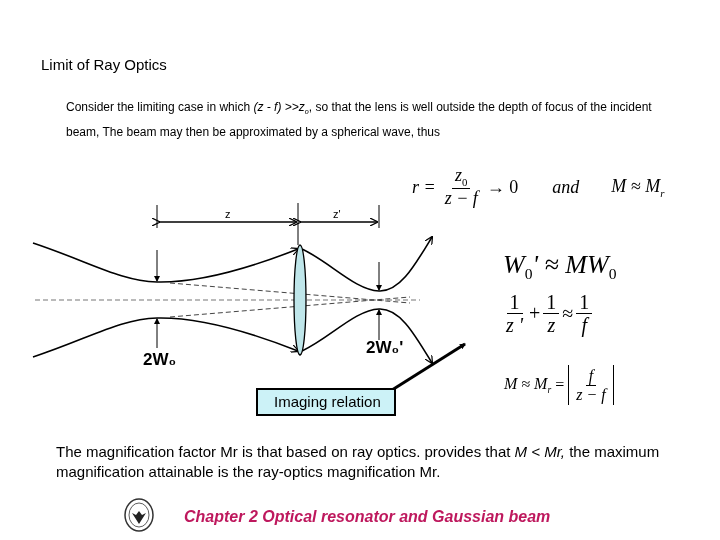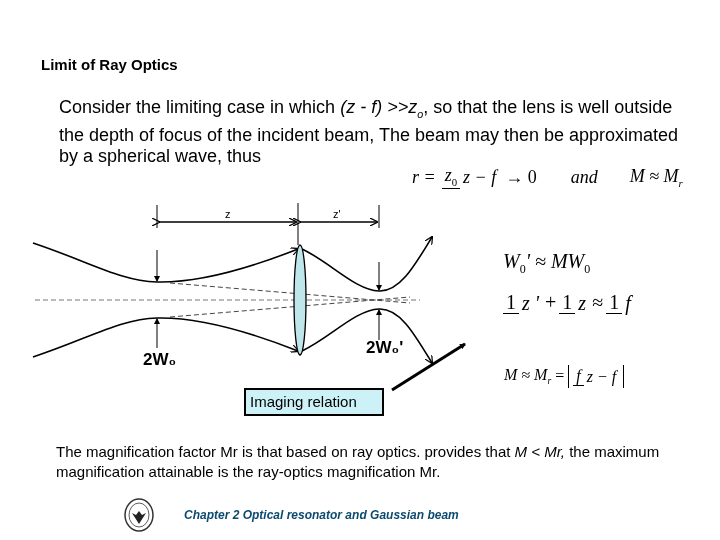--- a/index.html
+++ b/index.html
@@ -1,40 +1,40 @@
 <!DOCTYPE html>
 <html><head>
   <meta charset="utf-8">
   <style>
     html, body { margin: 0; padding: 0; background: #ffffff; }
     body { width: 720px; height: 540px; position: relative; overflow: hidden;
            font-family: "Liberation Sans", sans-serif; color: #000; }
-    .title { position: absolute; left: 41px; top: 56px; font-size: 15px; font-weight: bold; }
-    .intro { position: absolute; left: 59px; top: 97px; width: 620px; font-size: 18px; line-height: 21px; }
+    .title { position: absolute; left: 41px; top: 56px; font-size: 15px; font-weight: normal; }
+    .intro { position: absolute; left: 66px; top: 97px; width: 620px; font-size: 12px; line-height: 21px; }
     .intro i { font-style: italic; }
     .math { font-family: "Liberation Serif", serif; font-style: italic; position: absolute; }
     .upright { font-style: normal; }
-    .frac { display: inline-flex; flex-direction: row; align-items: center; vertical-align: middle; }
+    .frac { display: inline-flex; flex-direction: column; align-items: center; vertical-align: middle; }
     .frac .num { padding: 0 3px; border-bottom: 1px solid #000; line-height: 1.1; }
     .frac .den { padding: 0 3px; line-height: 1.1; text-align: center; }
     .eq1 { left: 412px; top: 166px; font-size: 18px; display: flex; align-items: center; gap: 6px; }
-    .eq2 { left: 503px; top: 250px; font-size: 20px; }
+    .eq2 { left: 503px; top: 250px; font-size: 26px; }
     .eq3 { left: 503px; top: 291px; font-size: 20px; display: flex; align-items: center; gap: 3px; }
     .eq4 { left: 504px; top: 365px; font-size: 16px; display: flex; align-items: center; gap: 4px; }
     .abs { display: inline-flex; border-left: 1px solid #000; border-right: 1px solid #000; padding: 2px 4px; }
     sub { font-size: 0.6em; }
     .diagram { position: absolute; left: 0; top: 0; }
-    .imaging-box { position: absolute; left: 244px; top: 388px; width: 140px; height: 28px;
+    .imaging-box { position: absolute; left: 256px; top: 388px; width: 140px; height: 28px;
                    background: #ccf2f7; border: 2px solid #000; box-sizing: border-box;
-                   font-size: 15px; line-height: 24px; padding-left: 4px; }
+                   font-size: 15px; line-height: 24px; padding-left: 16px; }
     .lbl-bold { position: absolute; font-weight: bold; font-size: 17px; }
     .lbl-small { position: absolute; font-size: 11px; }
     .conclusion { position: absolute; left: 56px; top: 442px; width: 650px; font-size: 15px; line-height: 20px; }
-    .footer { position: absolute; left: 184px; top: 508px; font-size: 12px; font-weight: bold;
-              font-style: italic; color: #0c4a6e; }
+    .footer { position: absolute; left: 184px; top: 508px; font-size: 16px; font-weight: bold;
+              font-style: italic; color: #be185d; }
     .logo { position: absolute; left: 123px; top: 497px; width: 32px; height: 36px; }
   </style>
 </head>
 <body>
 
 <div class="title">Limit of Ray Optics</div>
 
 <div class="intro">
   <span>Consider the limiting case in which </span><i><span>(z - f) &gt;&gt;z</span><sub>o</sub></i><span>, so that the lens is well outside the depth of focus of the incident beam, The beam may then be approximated by a spherical wave, thus</span>
 </div>

